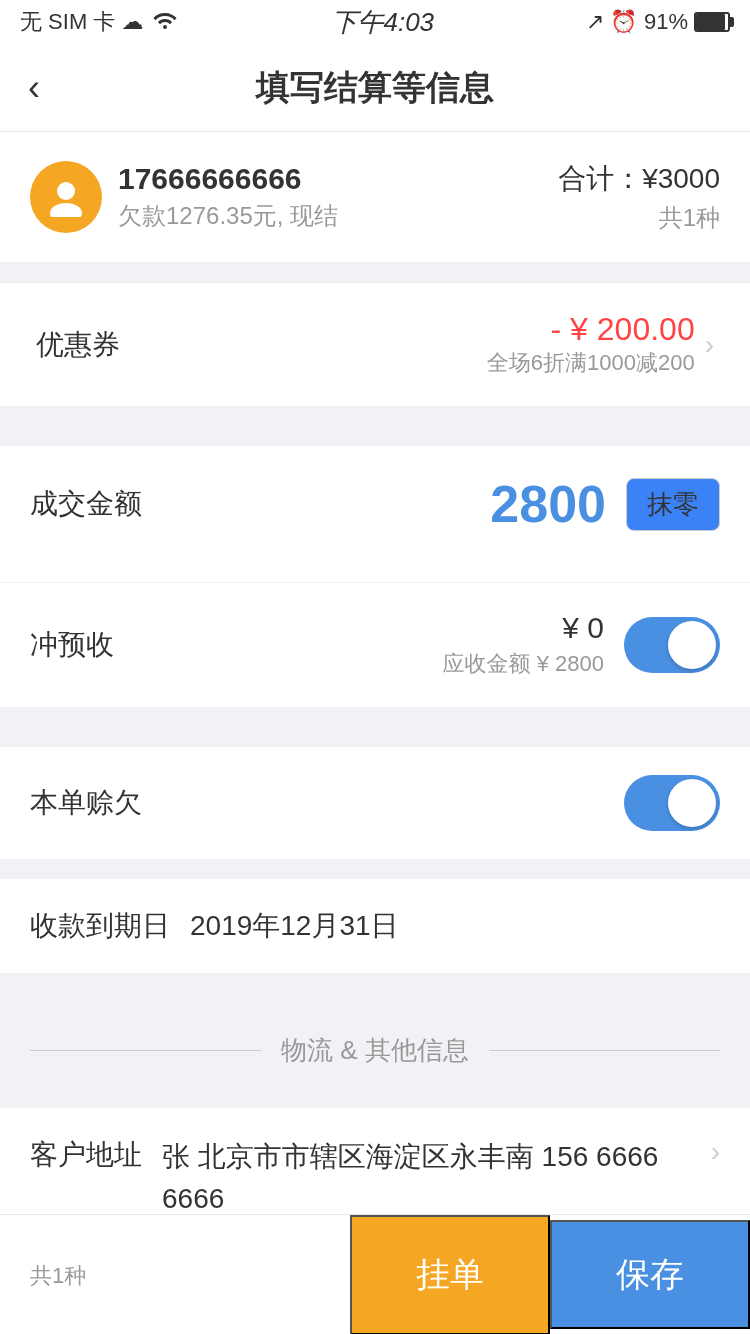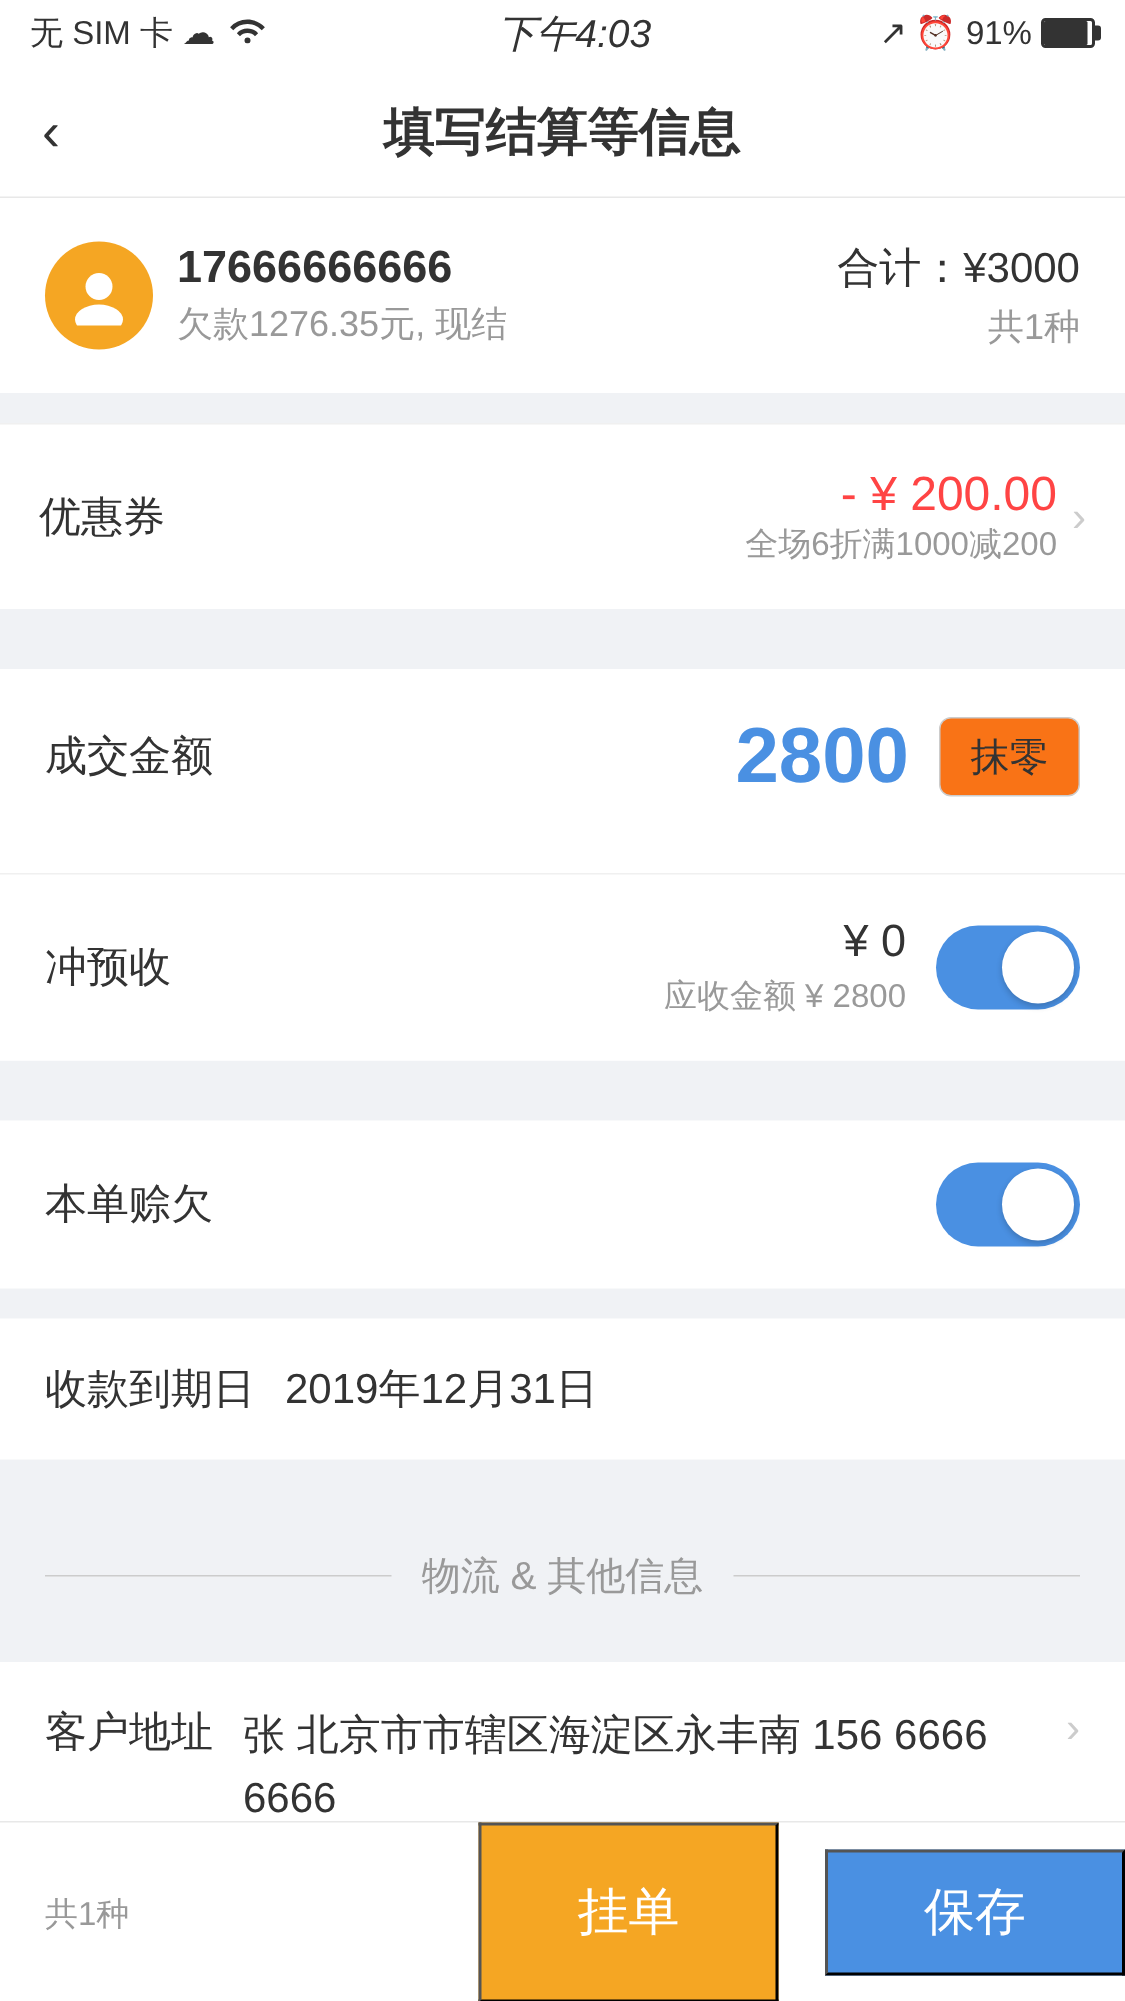--- a/index.html
+++ b/index.html
@@ -114,21 +114,21 @@
     }
     .customer-right .total-count {
       font-size: 24px;
       color: #999;
       margin-top: 4px;
     }
 
     
     .coupon-row {
       background: #fff;
-      padding: 28px 26px;
+      padding: 28px 36px;
       display: flex;
       align-items: center;
       justify-content: space-between;
       border-top: 1px solid #f0f0f0;
     }
     .coupon-label {
       font-size: 28px;
       color: #333;
     }
     .coupon-right {
@@ -174,21 +174,21 @@
       font-size: 52px;
       font-weight: 600;
       color: #4a90e2;
     }
     .round-btn {
       border: 1px solid #ccc;
       border-radius: 8px;
       padding: 8px 20px;
       font-size: 26px;
       color: #333;
-      background: #f97316;
+      background: #3b82f6;
       cursor: pointer;
     }
     .deal-sub {
       font-size: 22px;
       color: #999;
       margin-top: 6px;
       text-align: right;
     }
 
     
@@ -359,30 +359,29 @@
       color: #fff;
       font-size: 34px;
       font-weight: 500;
       display: flex;
       align-items: center;
       justify-content: center;
       cursor: pointer;
     }
     .btn-save {
       width: 200px;
-      height: 84px;
+      height: 109px;
       background: #4a90e2;
       color: #fff;
       font-size: 34px;
       font-weight: 500;
       display: flex;
       align-items: center;
       justify-content: center;
       cursor: pointer;
-      margin-left: 31px;
     }
 
     
     .deal-and-precollect {
       background: #fff;
       margin-bottom: 20px;
     }
 
     .gray-spacer {
       height: 20px;

